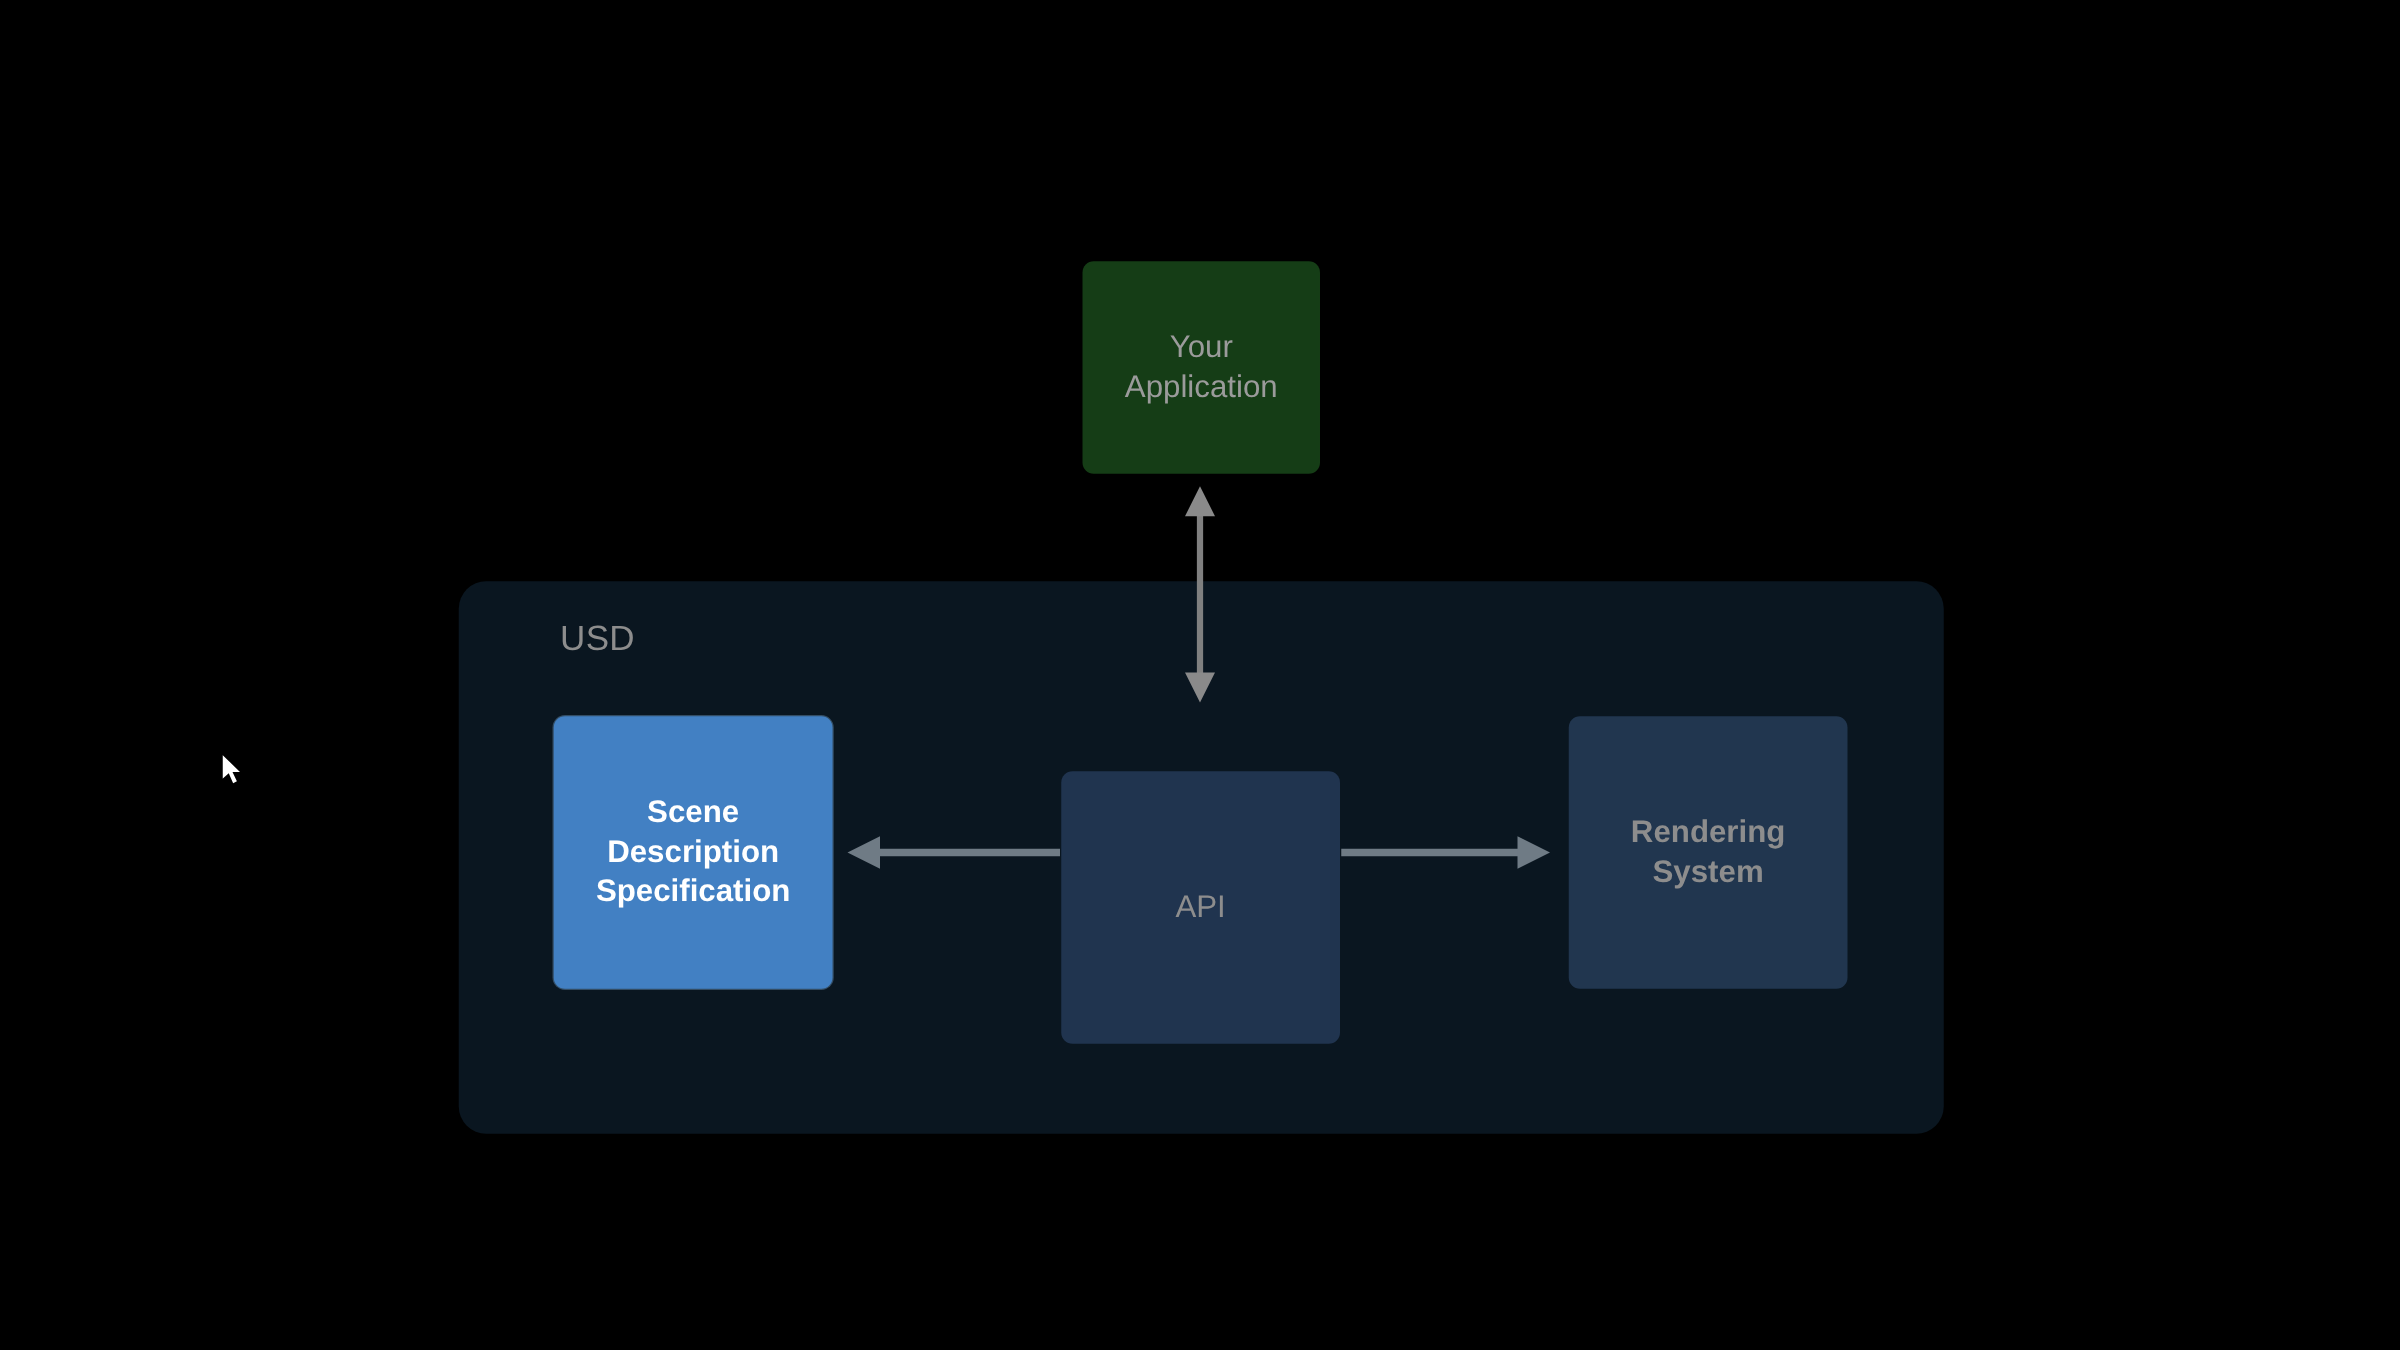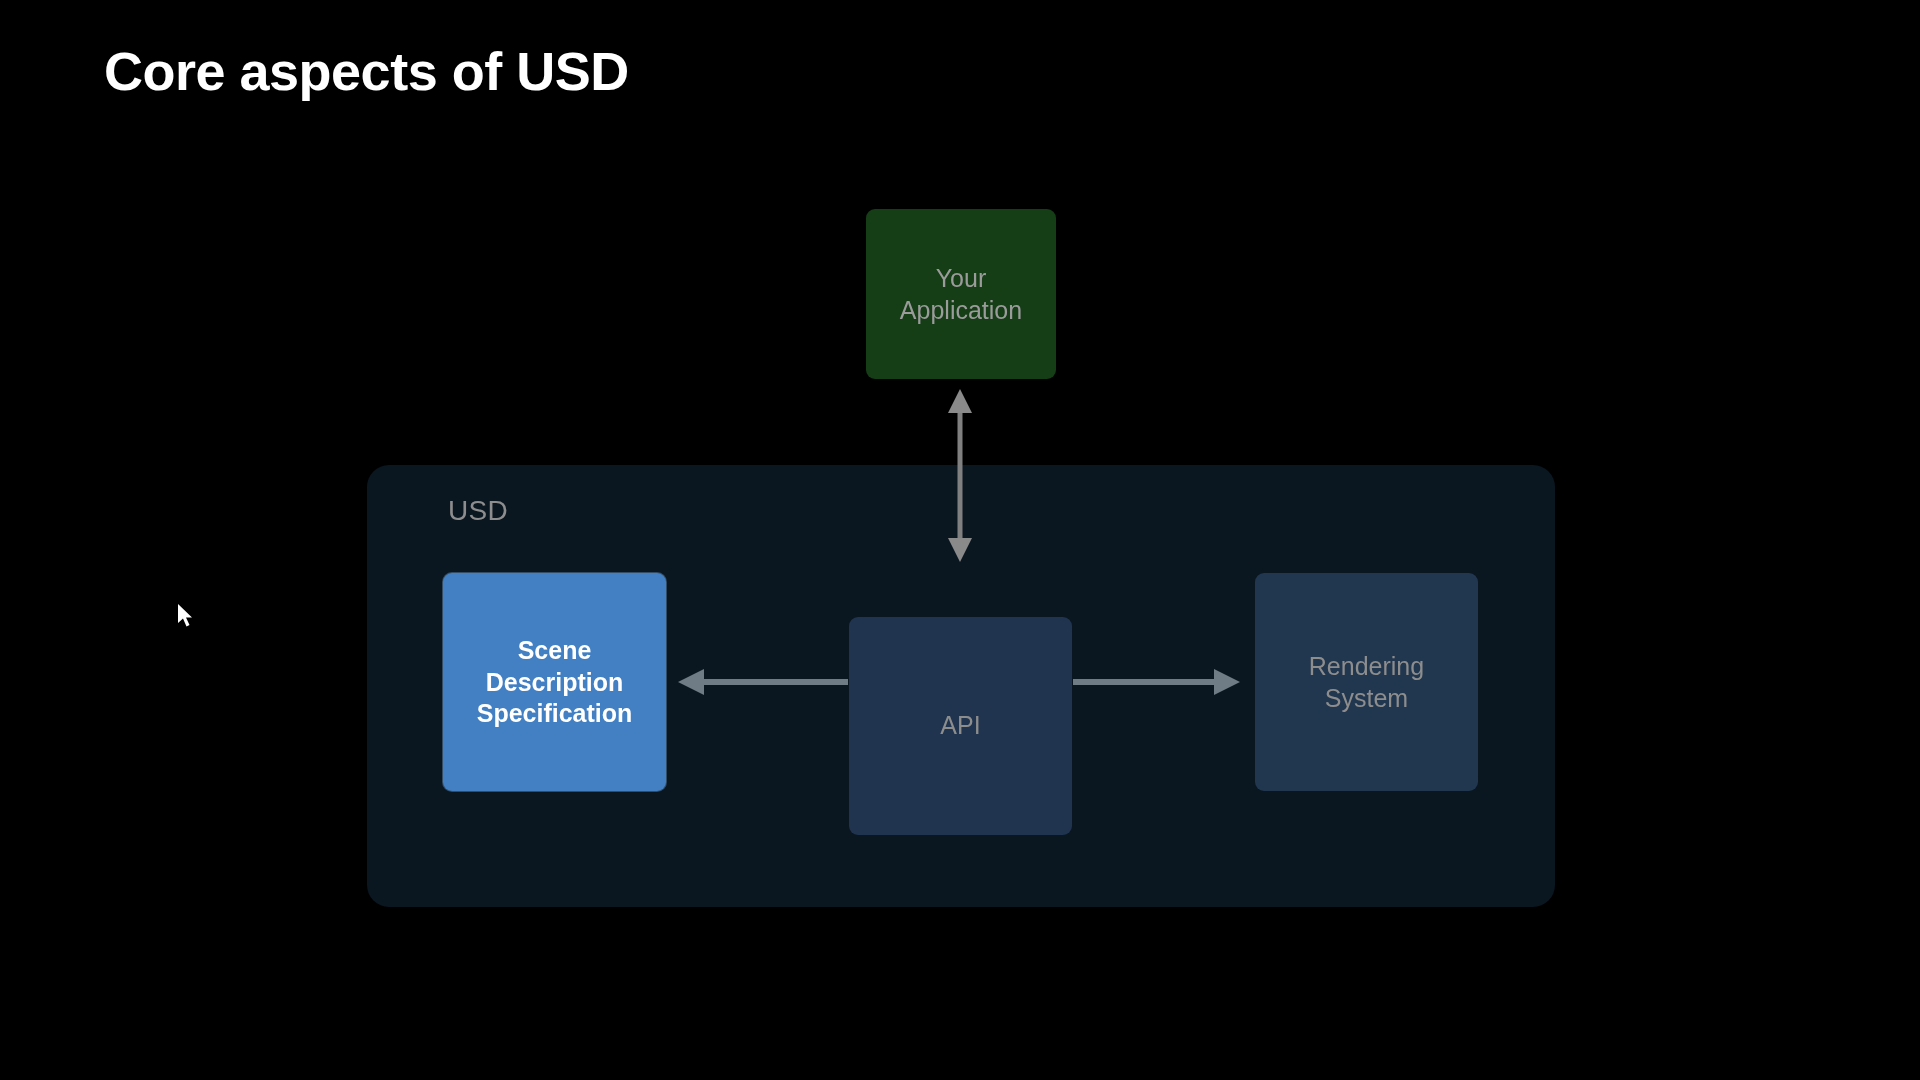--- a/index.html
+++ b/index.html
@@ -104,21 +104,21 @@
     color:#8d8d8d;
   }
 
   #rendering-box {
     left:1255px; top:557px;
     width:223px; height:218px;
     background:#21364f;
   }
   #rendering-box .box-label {
     font-size:25px;
-    font-weight:400;
+    font-weight:700;
     color:#8d8d8d;
   }
 
   
   #arrows {
     position:absolute;
     left:0; top:0;
     width:1920px; height:1080px;
     pointer-events:none;
   }
@@ -141,21 +141,20 @@
     font-family:"DejaVu Sans", sans-serif;
     letter-spacing:1px;
     line-height:1.1;
   }
 </style>
 </head>
 <body>
 
 <div id="slide">
 
-  <div id="page-title">Core aspects of USD</div>
 
   <div id="diagram">
 
     <div id="app-box" class="node-box">
       <div class="box-label">
         <div>Your</div>
         <div>Application</div>
       </div>
     </div>
 

